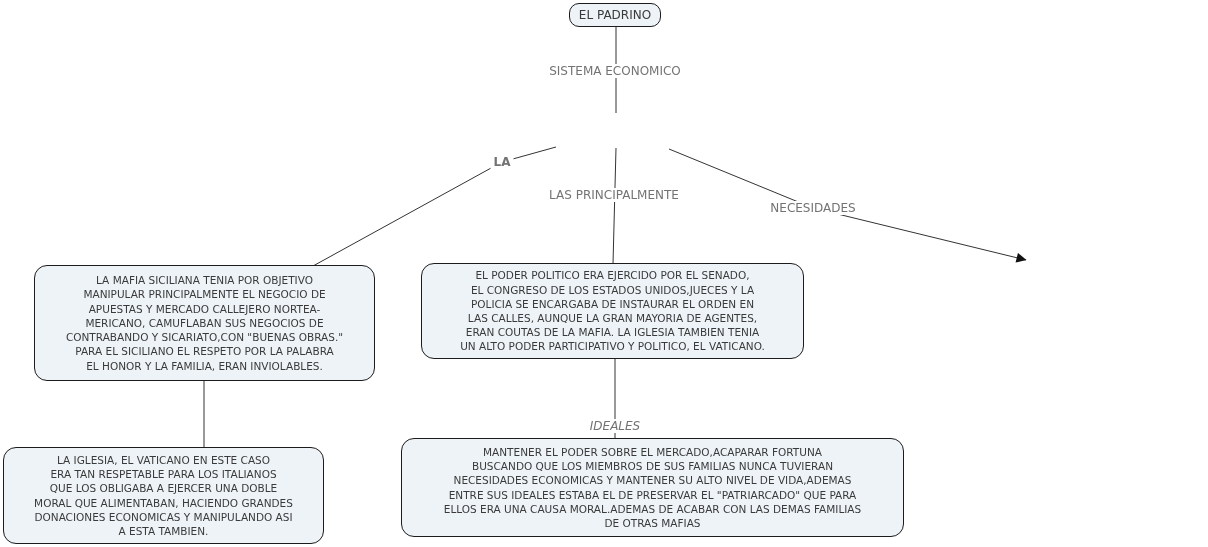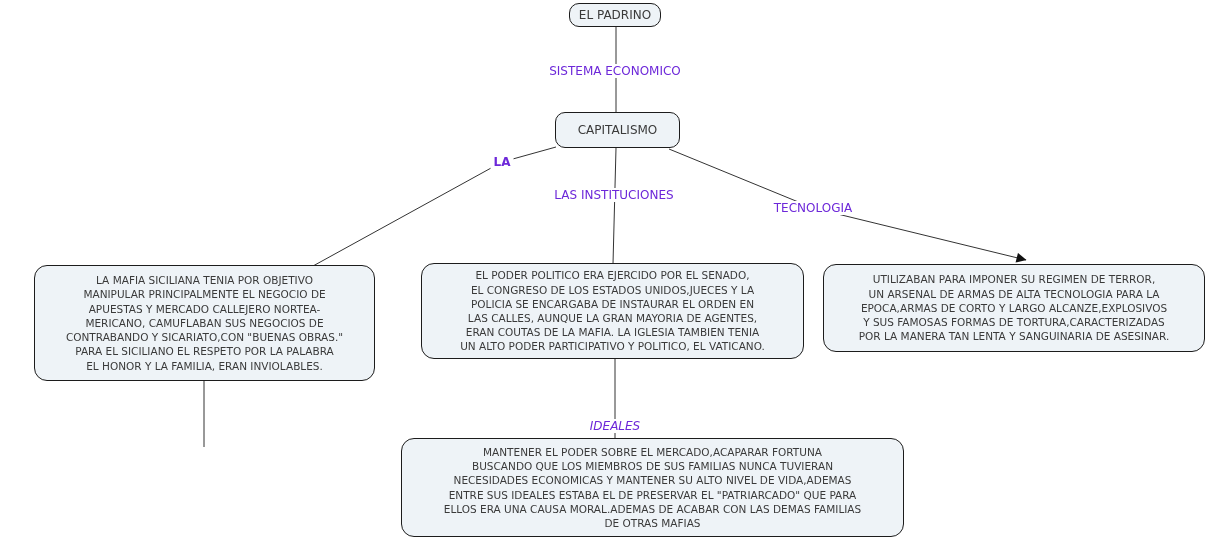--- a/index.html
+++ b/index.html
@@ -41,21 +41,21 @@
     border-radius: 13px;
     padding: 4px 6px;
   }
   .link-label {
     position: absolute;
     transform: translate(-50%, -50%);
     background: #ffffff;
     padding: 0 3px;
     font-size: 12px;
     white-space: nowrap;
-    color: #6d28d9;
+    color: #737373;
   }
   
   .n-padrino     { left: 569px; top: 3px;   width: 92px;  height: 24px; }
   .n-capitalismo { left: 555px; top: 112px; width: 125px; height: 36px; }
   .n-mafia       { left: 34px;  top: 265px; width: 341px; height: 116px; }
   .n-poder       { left: 421px; top: 263px; width: 383px; height: 96px; }
   .n-tecno       { left: 823px; top: 264px; width: 382px; height: 88px; }
   .n-iglesia     { left: 3px;   top: 447px; width: 321px; height: 97px; }
   .n-ideales     { left: 363px; top: 438px; width: 503px; height: 99px; margin-left: 38px; }
   
@@ -79,54 +79,54 @@
     <line x1="616" y1="26" x2="616" y2="113" stroke="#333333" stroke-width="1"></line>
     <polyline points="556,147 502,162 313,266" fill="none" stroke="#333333" stroke-width="1"></polyline>
     <line x1="616" y1="148" x2="613" y2="264" stroke="#333333" stroke-width="1"></line>
     <polyline points="669,149 813,208 1026,260" fill="none" stroke="#333333" stroke-width="1" marker-end="url(#arrow)"></polyline>
     <line x1="204" y1="381" x2="204" y2="447" stroke="#333333" stroke-width="1"></line>
     <line x1="615" y1="359" x2="615" y2="438" stroke="#333333" stroke-width="1"></line>
   </svg>
 
   <div class="node concept n-padrino">EL PADRINO</div>
 
-  <div class="node concept n-capitalismo">CAPITALISMO</div>
 
   <div class="node body n-mafia">LA MAFIA SICILIANA TENIA  POR OBJETIVO
 MANIPULAR PRINCIPALMENTE EL NEGOCIO DE
 APUESTAS Y MERCADO CALLEJERO NORTEA-
 MERICANO, CAMUFLABAN SUS NEGOCIOS DE
 CONTRABANDO Y SICARIATO,CON "BUENAS OBRAS."
 PARA EL SICILIANO EL RESPETO POR LA PALABRA
 EL HONOR Y LA FAMILIA, ERAN INVIOLABLES.</div>
 
   <div class="node body n-poder">EL PODER POLITICO ERA EJERCIDO POR EL SENADO,
 EL CONGRESO DE LOS ESTADOS UNIDOS,JUECES Y LA
 POLICIA SE ENCARGABA DE INSTAURAR EL ORDEN EN
 LAS CALLES, AUNQUE LA GRAN MAYORIA DE AGENTES,
 ERAN COUTAS DE LA MAFIA. LA IGLESIA TAMBIEN TENIA
 UN ALTO PODER PARTICIPATIVO Y POLITICO, EL VATICANO.</div>
 
-  <div class="node body n-tecno">UTILIZABAN PARA IMPONER SU REGIMEN DE TERROR,
-UN ARSENAL DE ARMAS DE ALTA TECNOLOGIA PARA LA
-EPOCA,ARMAS DE CORTO Y LARGO ALCANZE,EXPLOSIVOS
-Y SUS FAMOSAS FORMAS DE TORTURA,CARACTERIZADAS
-POR LA MANERA TAN LENTA Y SANGUINARIA DE ASESINAR.</div>
 
+  <div class="node body n-iglesia">LA IGLESIA, EL VATICANO EN ESTE CASO
+ERA TAN RESPETABLE PARA LOS ITALIANOS
+QUE LOS OBLIGABA A EJERCER UNA DOBLE
+MORAL QUE ALIMENTABAN, HACIENDO GRANDES
+DONACIONES ECONOMICAS Y MANIPULANDO ASI
+A ESTA TAMBIEN.</div>
 
   <div class="node body n-ideales">MANTENER EL PODER SOBRE EL MERCADO,ACAPARAR FORTUNA
 BUSCANDO QUE LOS MIEMBROS DE SUS FAMILIAS NUNCA TUVIERAN
 NECESIDADES ECONOMICAS Y MANTENER SU ALTO NIVEL DE VIDA,ADEMAS
 ENTRE SUS IDEALES ESTABA EL DE PRESERVAR EL "PATRIARCADO" QUE PARA
 ELLOS ERA UNA CAUSA MORAL.ADEMAS DE ACABAR CON LAS DEMAS FAMILIAS
 DE OTRAS MAFIAS</div>
 
   <div class="link-label l-sistema">SISTEMA ECONOMICO</div>
 
   <div class="link-label l-la">LA</div>
 
-  <div class="link-label l-instituciones">LAS INSTITUCIONES</div>
+  <div class="link-label l-instituciones">LAS PRINCIPALMENTE</div>
 
-  <div class="link-label l-tecnologia">TECNOLOGIA</div>
+  <div class="link-label l-tecnologia">NECESIDADES</div>
 
   <div class="link-label l-ideales">IDEALES</div>
 
 </div>
 
 </body></html>

